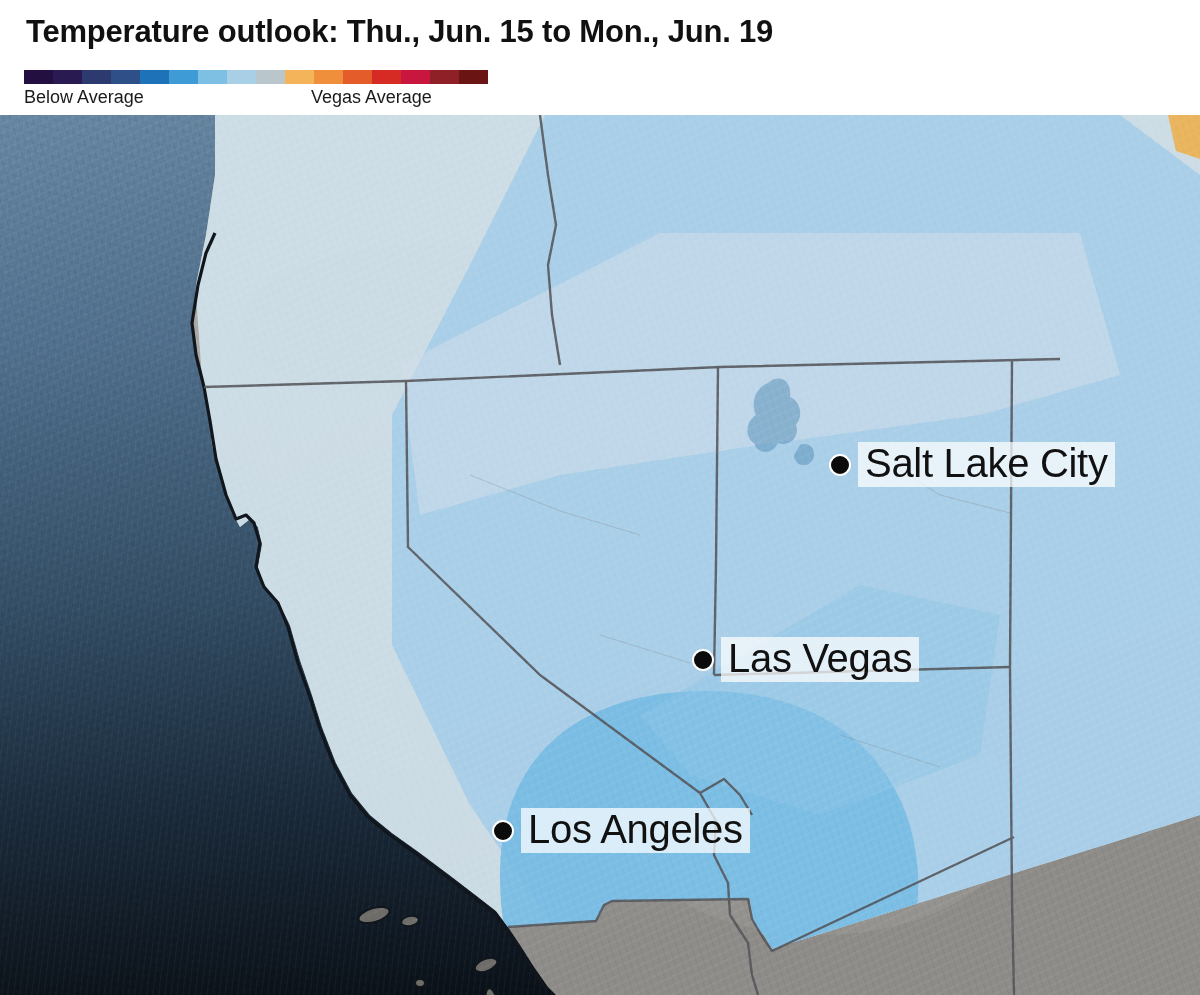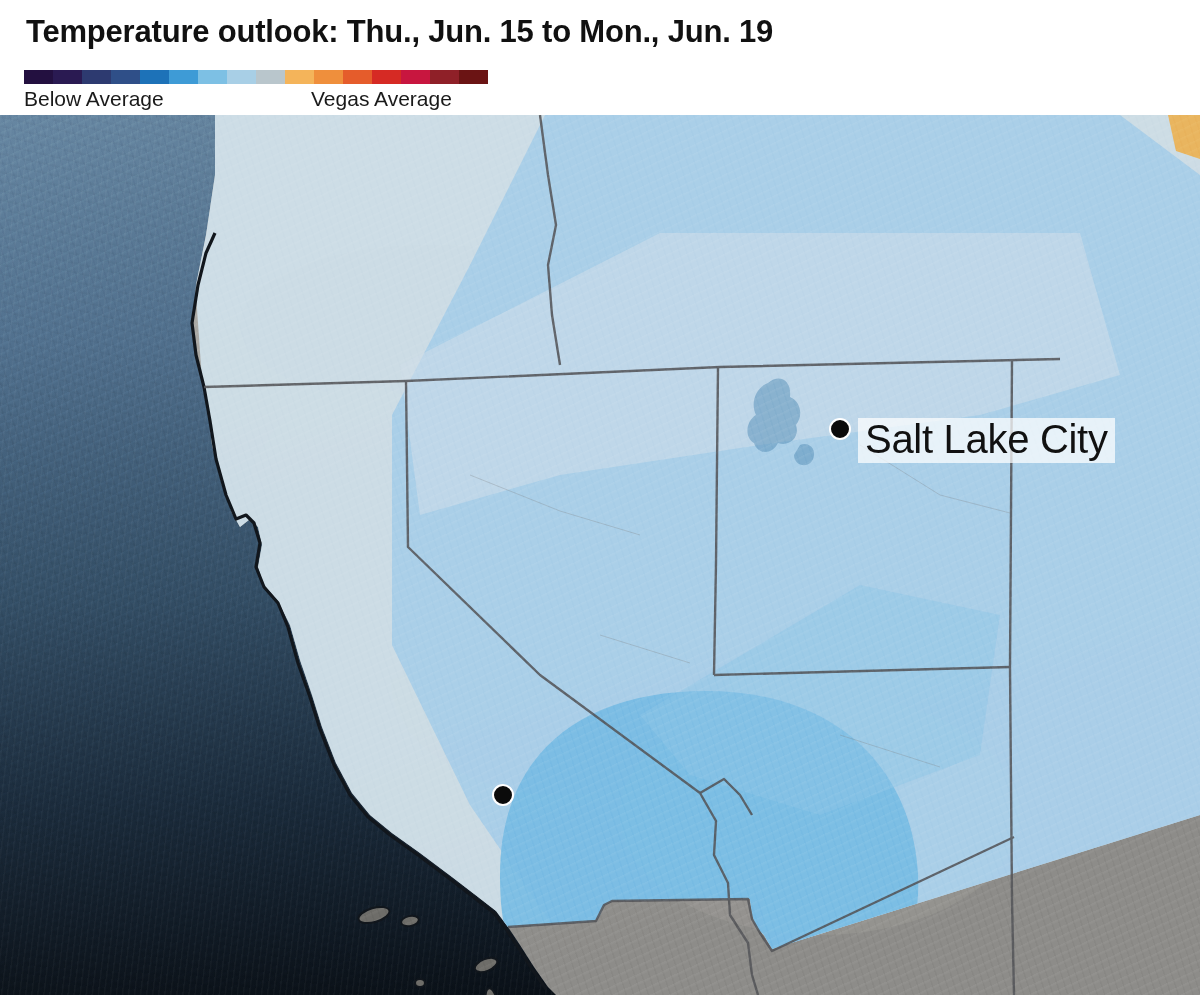--- a/index.html
+++ b/index.html
@@ -44,21 +44,21 @@
     height: 14px;
     display: flex;
   }
   #legend-bar .swatch {
     flex: 1 1 0;
     height: 100%;
   }
   .legend-label {
     position: absolute;
     top: 87px;
-    font-size: 21px;
+    font-size: 18px;
     font-weight: 400;
     color: #1a1a1a;
     white-space: nowrap;
   }
   #legend-label-below { left: 24px; }
   #legend-label-above { left: 311px; }
 
   
   #map {
     position: absolute;
@@ -90,22 +90,23 @@
       repeating-linear-gradient(155deg, rgba(255,255,255,0.05) 0px, rgba(255,255,255,0.05) 1px, rgba(0,0,0,0) 3px, rgba(0,0,0,0) 8px);
     opacity: 0.9;
     mix-blend-mode: overlay;
   }
 
   
   .city {
     position: absolute;
     z-index: 30;
     display: flex;
-    align-items: flex-start;
+    align-items: center;
     white-space: nowrap;
+    margin-top: 24px;
   }
   .city-dot {
     width: 22px;
     height: 22px;
     border-radius: 50%;
     background: #0b0b0b;
     border: 2.5px solid #ffffff;
     box-sizing: border-box;
     flex: 0 0 auto;
   }
@@ -279,19 +280,24 @@
     </svg>
 
     <div class="layer" id="land-texture"></div>
 
     <div class="city" style="left:829px; top:303px;">
       <span class="city-dot"></span>
       <span class="city-name">Salt Lake City</span>
     </div>
 
 
+    <div class="city" style="left:692px; top:498px;">
+      <span class="city-dot"></span>
+      <span class="city-name">Las Vegas</span>
+    </div>
 
     <div class="city" style="left:492px; top:669px;">
       <span class="city-dot"></span>
+      <span class="city-name">Los Angeles</span>
     </div>
 
   </div>
 </div>
 
 </body></html>

